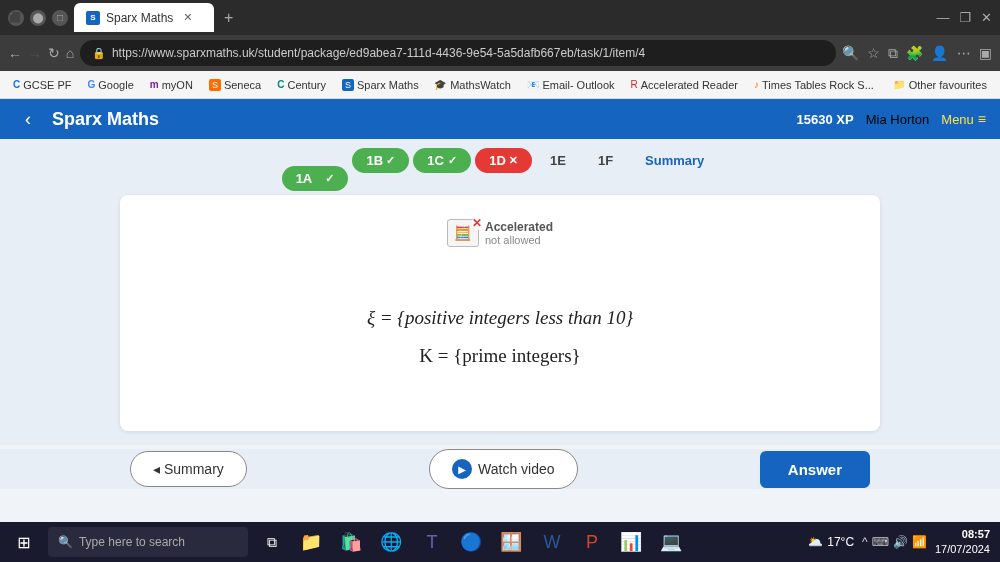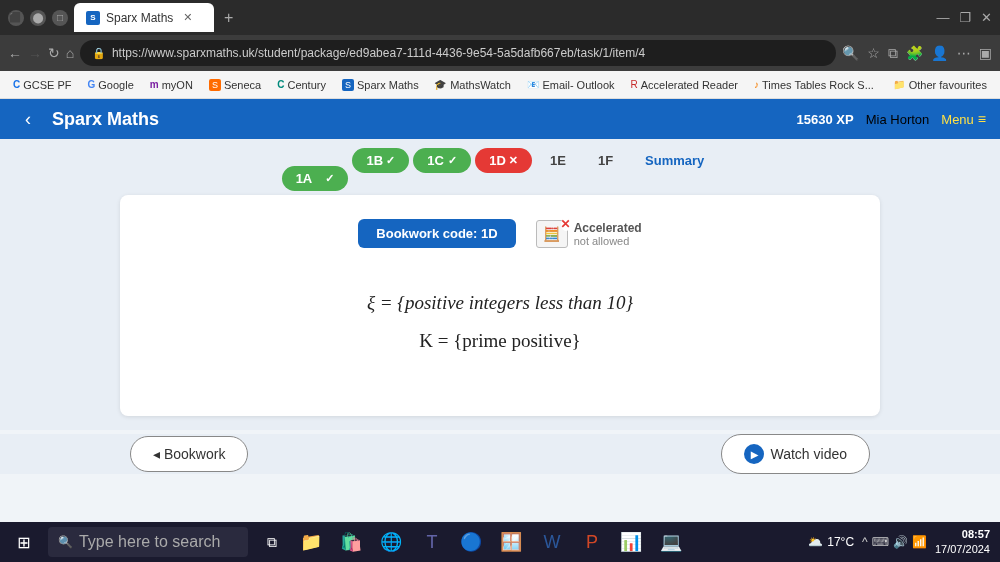--- a/index.html
+++ b/index.html
@@ -130,63 +130,61 @@
   </div>
   <div style="background:transparent;color:#1565c0;padding:5px 14px;border-radius:20px;font-size:13px;font-weight:700;cursor:pointer;">
     <span>Summary</span>
   </div>
 </div>
 
 <div style="background:#e8eef5;display:flex;align-items:flex-start;justify-content:center;padding:14px 16px;">
   <div style="background:white;border-radius:8px;width:760px;padding:24px 32px;box-shadow:0 1px 4px rgba(0,0,0,0.1);">
 
     <div style="display:flex;align-items:center;justify-content:center;gap:20px;margin-bottom:16px;">
-      <div style="background:#1565c0;color:white;padding:7px 18px;border-radius:6px;font-size:13px;font-weight:600;">
-        <span>Bookwork code: 1D</span>
-      </div>
       <div style="display:flex;align-items:center;gap:6px;font-size:12px;color:#555;">
         <div style="width:32px;height:28px;border:1.5px solid #bbb;border-radius:3px;display:flex;align-items:center;justify-content:center;position:relative;background:#f5f5f5;font-size:14px;">
           🧮
           <span style="position:absolute;top:-4px;right:-4px;color:#e53935;font-size:12px;font-weight:bold;background:white;border-radius:50%;">✕</span>
         </div>
         <div>
           <div style="font-weight:600;font-size:12px;">Accelerated</div>
           <div style="font-size:11px;color:#888;">not allowed</div>
         </div>
       </div>
     </div>
 
     <div style="text-align:center;padding:20px 0 10px;">
-      <div style="margin-bottom:22px;line-height:2;">
+      <div style="margin-bottom:22px;line-height:2;margin-top:16px;">
         <div style="font-size:19px;color:#222;font-style:italic;font-family:Georgia,serif;">
           ξ = {positive integers less than 10}
         </div>
         <div style="font-size:19px;color:#222;font-family:Georgia,serif;">
-          K = {prime positive}
+          K = {prime integers}
         </div>
       </div>
     </div>
   </div>
 </div>
 
 <div style="display:flex;align-items:center;justify-content:space-between;padding:0 130px;margin-top:4px;background:#e8eef5;">
-  <button style="border:1.5px solid #888;border-radius:20px;padding:9px 22px;font-size:14px;background:white;cursor:pointer;color:#333;">◂ Bookwork</button>
+  <button style="border:1.5px solid #888;border-radius:20px;padding:9px 22px;font-size:14px;background:white;cursor:pointer;color:#333;">◂ Summary</button>
   <button style="border:1.5px solid #888;border-radius:20px;padding:9px 22px;font-size:14px;background:white;cursor:pointer;color:#333;display:flex;align-items:center;gap:6px;">
     <span style="background:#1565c0;color:white;border-radius:50%;width:20px;height:20px;display:flex;align-items:center;justify-content:center;font-size:10px;">▶</span>
     <span>Watch video</span>
   </button>
+  <button style="background:#1565c0;color:white;border:none;border-radius:6px;padding:10px 28px;font-size:15px;font-weight:600;cursor:pointer;">Answer</button>
 </div>
 
 <div style="background:#1a1a2e;height:40px;display:flex;align-items:center;padding:0 4px;position:fixed;bottom:0;width:1000px;">
   <div style="width:40px;height:40px;display:flex;align-items:center;justify-content:center;cursor:pointer;">
     <span style="font-size:16px;color:white;">⊞</span>
   </div>
   <div style="background:#2a2a3e;border-radius:4px;display:flex;align-items:center;padding:4px 10px;gap:6px;min-width:200px;height:30px;margin:0 4px;">
     <span style="color:#aaa;font-size:12px;">🔍</span>
-    <span style="color:#aaa;font-size:16px;">Type here to search</span>
+    <span style="color:#aaa;font-size:12px;">Type here to search</span>
   </div>
   <div style="display:flex;align-items:center;gap:0;">
     <div style="width:40px;height:40px;display:flex;align-items:center;justify-content:center;cursor:pointer;">
       <span style="color:white;font-size:14px;">⧉</span>
     </div>
     <div style="width:40px;height:40px;display:flex;align-items:center;justify-content:center;cursor:pointer;">
       <span style="font-size:18px;">📁</span>
     </div>
     <div style="width:40px;height:40px;display:flex;align-items:center;justify-content:center;cursor:pointer;">
       <span style="font-size:18px;">🛍️</span>

